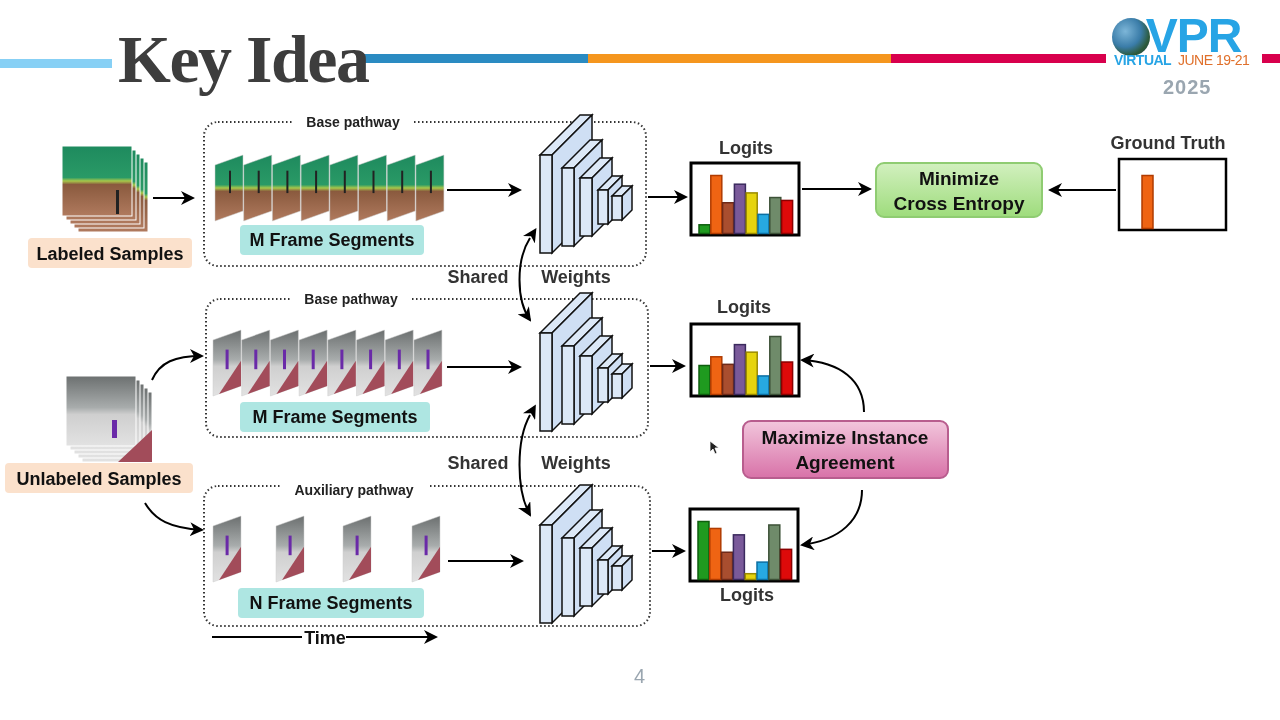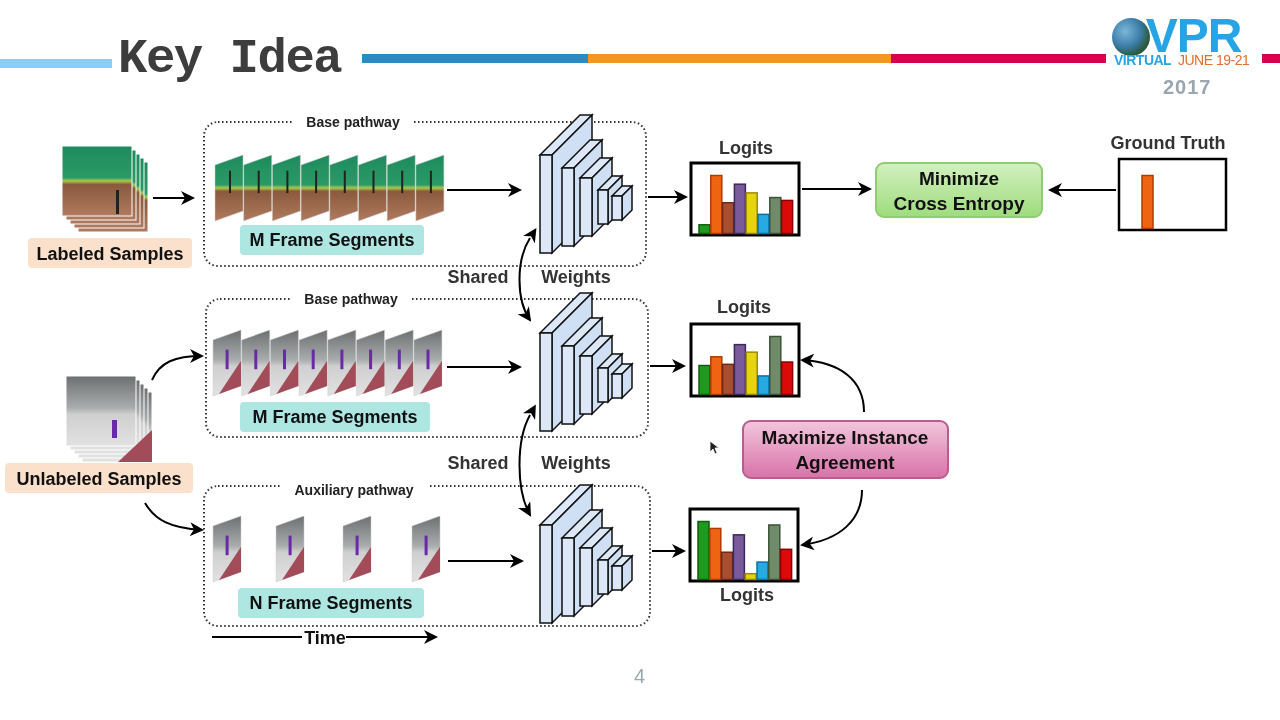--- a/index.html
+++ b/index.html
@@ -1,18 +1,18 @@
 <!DOCTYPE html>
 <html><head>
 <meta charset="utf-8">
 <style>
   html,body{margin:0;padding:0;background:#fff;}
   body{width:1280px;height:720px;position:relative;overflow:hidden;font-family:"Liberation Sans","DejaVu Sans",sans-serif;}
   .bar{position:absolute;height:9px;}
-  #title{position:absolute;left:118px;top:26px;font-size:49px;font-weight:bold;color:#3d3d3d;letter-spacing:-1.5px;line-height:66px;font-family:Liberation Mono, monospace;}
+  #title{position:absolute;left:118px;top:26px;font-size:68px;font-weight:bold;color:#3d3d3d;letter-spacing:-1.5px;line-height:66px;font-family:Liberation Serif, serif;}
   #logo{position:absolute;left:1108px;top:10px;width:160px;height:95px;}
   #logo .cvpr{position:absolute;left:4px;top:0px;font-size:48px;font-weight:bold;color:#27a4e5;letter-spacing:-1px;line-height:52px;}
   #logo .globe{position:absolute;left:4px;top:8px;width:38px;height:38px;border-radius:50%;background:radial-gradient(circle at 35% 35%,#7db6d8 0%,#3a7ca8 45%,#2c5a3a 70%,#1d3d5c 100%);}
   #logo .virtual{position:absolute;left:6px;top:42px;font-size:14px;font-weight:bold;color:#27a4e5;letter-spacing:-0.5px;}
   #logo .june{position:absolute;left:70px;top:42px;font-size:14px;color:#e0702b;letter-spacing:-0.5px;}
   #logo .year{position:absolute;left:55px;top:66px;font-size:20px;font-weight:bold;color:#9aa6b0;letter-spacing:1px;}
   #pagenum{position:absolute;left:634px;top:665px;font-size:20px;color:#9aa6b0;}
   svg text{font-family:"Liberation Sans","DejaVu Sans",sans-serif;font-weight:bold;}
   #cursor{position:absolute;left:709px;top:440px;}
 </style>
@@ -25,21 +25,21 @@
 <div class="bar" style="left:891px;top:54px;width:215px;background:#d8004d;"></div>
 <div class="bar" style="left:1262px;top:54px;width:18px;background:#d8004d;"></div>
 
 <div id="title">Key Idea</div>
 
 <div id="logo">
   <div class="cvpr"><span style="visibility:hidden">C</span><span>VPR</span></div>
   <div class="globe"></div>
   <div class="virtual">VIRTUAL</div>
   <div class="june">JUNE 19-21</div>
-  <div class="year">2017</div>
+  <div class="year">2025</div>
 </div>
 
 <svg id="diagram" width="1280" height="720" style="position:absolute;left:0;top:0;" xmlns="http://www.w3.org/2000/svg">
   <defs>
     <marker id="ah" markerWidth="10" markerHeight="10" refX="8" refY="5" orient="auto" markerUnits="userSpaceOnUse">
       <path d="M0,0 L10,5 L0,10 L3,5 z" fill="#000"></path>
     </marker>
     <marker id="ahs" markerWidth="14" markerHeight="14" refX="12" refY="7" orient="auto" markerUnits="userSpaceOnUse">
       <path d="M0,0 L14,7 L0,14 L4,7 z" fill="#000"></path>
     </marker>

